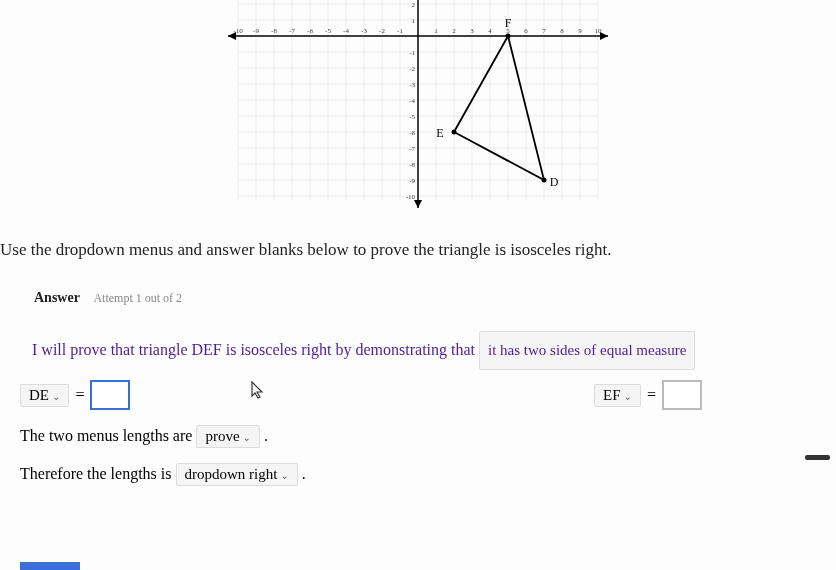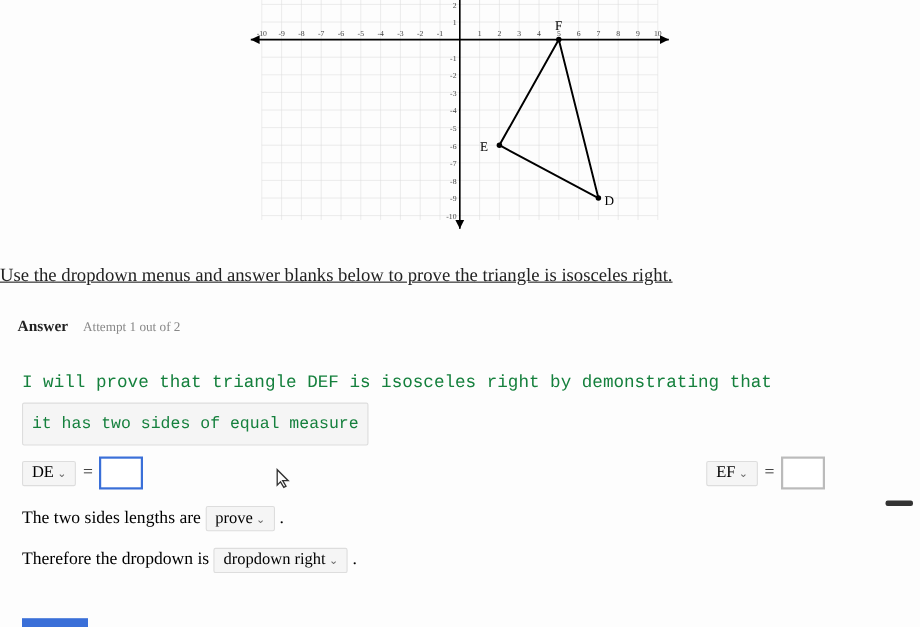--- a/index.html
+++ b/index.html
@@ -18,49 +18,47 @@
       position: relative;
     }
     .graph {
       width: 100%;
       height: 100%;
     }
     .instruction {
       font-size: 17px;
       margin: 30px 20px 20px 0;
       color: #222;
-      text-decoration: underline;
     }
     .answer-header {
-      margin: 30px 0 25px 16px;
+      margin: 30px 0 25px 34px;
       font-size: 14px;
     }
     .answer-header .bold { font-weight: bold; color: #222; }
     .attempt { color: #888; margin-left: 10px; font-size: 12px; }
     .proof-line {
-      margin: 10px 20px;
+      margin: 10px 32px;
       font-size: 16px;
-      color: #15803d;
+      color: #4c1d95;
       line-height: 2.2;
-      font-family: Liberation Mono, monospace;
     }
     .inline-select {
       display: inline-block;
       background: #f5f5f5;
       border: 1px solid #ddd;
       padding: 2px 8px;
       font-size: 15px;
       font-family: inherit;
       border-radius: 2px;
       cursor: pointer;
     }
     .chev { font-size: 10px; color: #666; margin-left: 3px; }
     .eq-row {
       display: flex;
-      align-items: flex-end;
+      align-items: flex-start;
       margin: 10px 20px;
       gap: 8px;
     }
     .eq-group { display: flex; align-items: center; gap: 6px; }
     .equals { font-size: 16px; }
     .num-input {
       width: 40px;
       height: 30px;
       border: 2px solid #3a6fd8;
       font-size: 15px;
@@ -209,39 +207,39 @@
     <span class="inline-select">
       <span>DE</span><span class="chev">⌄</span>
     </span>
     <span class="equals">=</span>
     <input class="num-input" value="" style="">
   </div>
   <svg class="cursor-arrow" width="16" height="20">
     <path d="M2 2 L2 16 L5 13 L8 18 L10 17 L7 12 L12 12 Z" fill="none" stroke="#333" stroke-width="1.2"></path>
   </svg>
   <div class="spacer"></div>
-  <div class="eq-group" style="margin-right:66px;">
+  <div class="eq-group" style="margin-right:114px;">
     <span class="inline-select">
       <span>EF</span><span class="chev">⌄</span>
     </span>
     <span class="equals">=</span>
     <input class="num-input gray" value="" style="">
   </div>
 </div>
 
 <div class="conclusion">
-  <span>The two sides lengths are</span>
+  <span>The two menus lengths are</span>
   <span class="inline-select">
     <span>prove</span><span class="chev">⌄</span>
   </span>
   <span>.</span>
 </div>
 
 <div class="conclusion">
-  <span>Therefore the dropdown is</span>
+  <span>Therefore the lengths is</span>
   <span class="inline-select">
     <span>dropdown right</span><span class="chev">⌄</span>
   </span>
   <span>.</span>
 </div>
 
 <div class="blue-strip"></div>
 <div class="dash"></div>
 
 </body></html>

